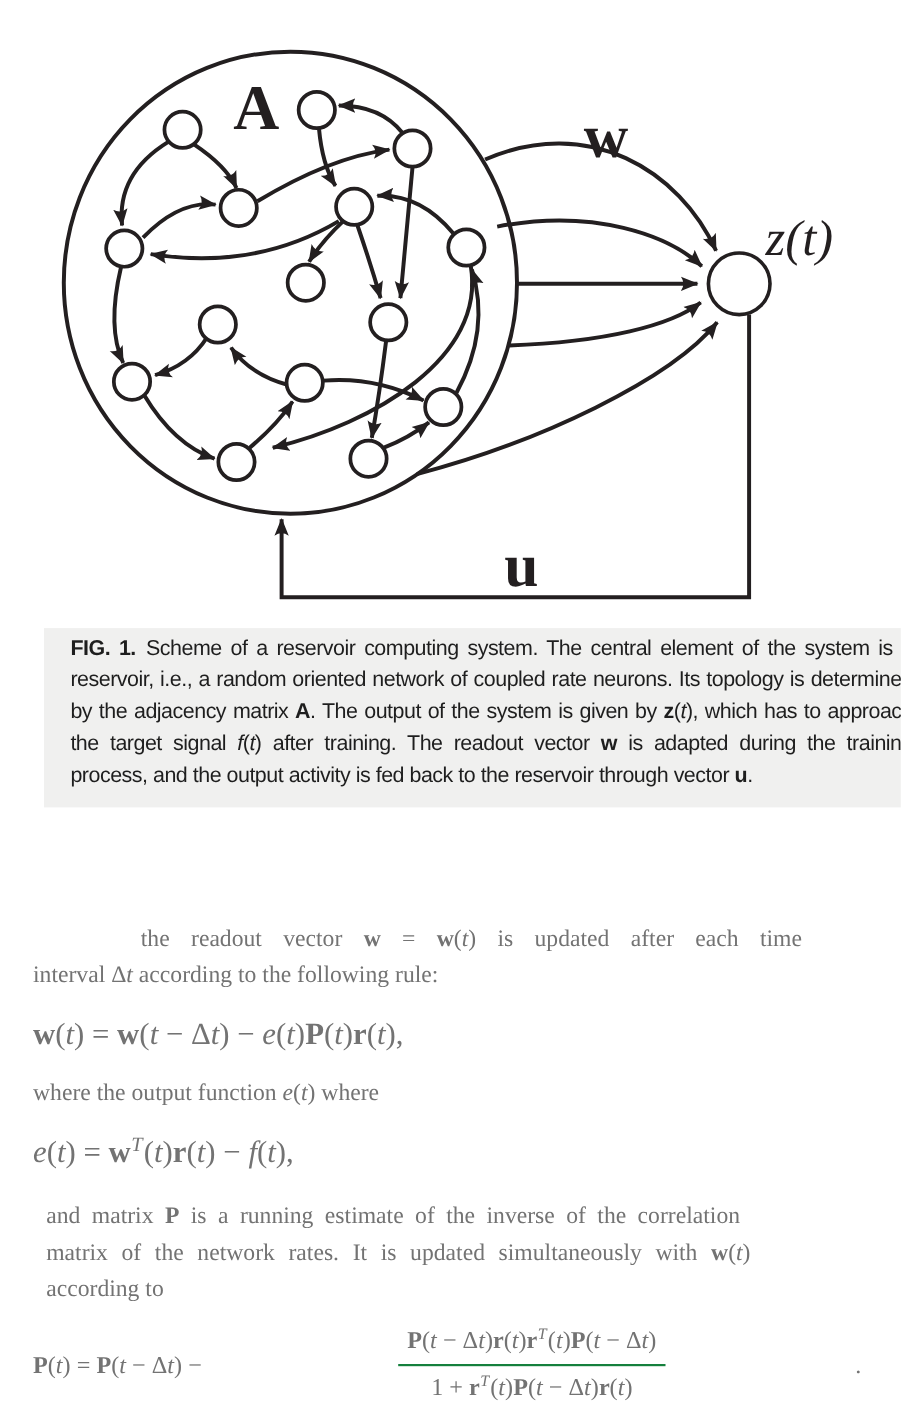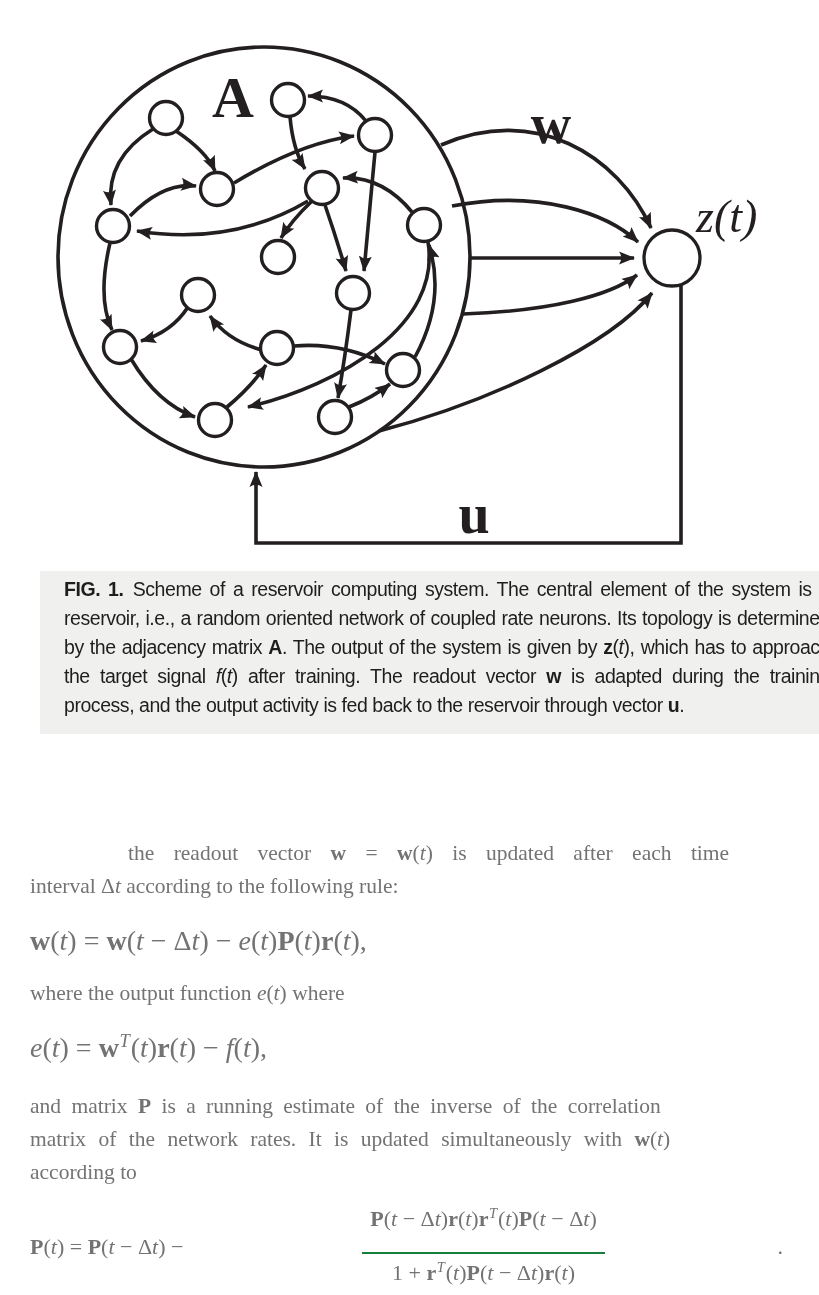--- a/index.html
+++ b/index.html
@@ -16,28 +16,28 @@
     letter-spacing:-0.45px;text-align:justify;color:#1e1e1e;
   }
   .body-text{
     position:absolute;left:30px;top:773px;width:753px;
     font-family:"Liberation Serif",serif;font-size:21.5px;line-height:33px;
     text-align:justify;color:#737373;
   }
   .p1{margin:64px 0 0 0;text-indent:98px;}
   .p{margin:0;}
   .p2{margin:20px 0 0 0;}
-  .p3{margin:22px 0 0 0;}
+  .p3{margin:22px 0 0 12px;}
   .eq{margin:21px 0 20px 0;text-align:left;font-size:28px;line-height:33px;}
   .eq3{margin:15px 0 0 0;display:flex;justify-content:space-between;align-items:center;font-size:22px;line-height:30px;}
   .sg-b{font-weight:700;}
   .sg-i{font-style:italic;}
   .sg-sup{font-style:italic;font-size:0.66em;position:relative;top:-0.52em;margin:0 1px 0 0.5px;}
   .frac{display:inline-flex;flex-direction:column;text-align:center;margin-left:9px;}
-  .frac .num{padding:0 8px 16px 8px;}
+  .frac .num{padding:0 8px 4px 8px;}
   .frac .den{padding:4px 8px 0 8px;border-top:2px solid #15803d;}
   .eq-end{margin-left:3px;}
 </style>
 </head>
 <body>
 
 <div class="page">
 
   <svg class="diagram" width="819" height="562" viewBox="0 0 819 562">
     <defs>

